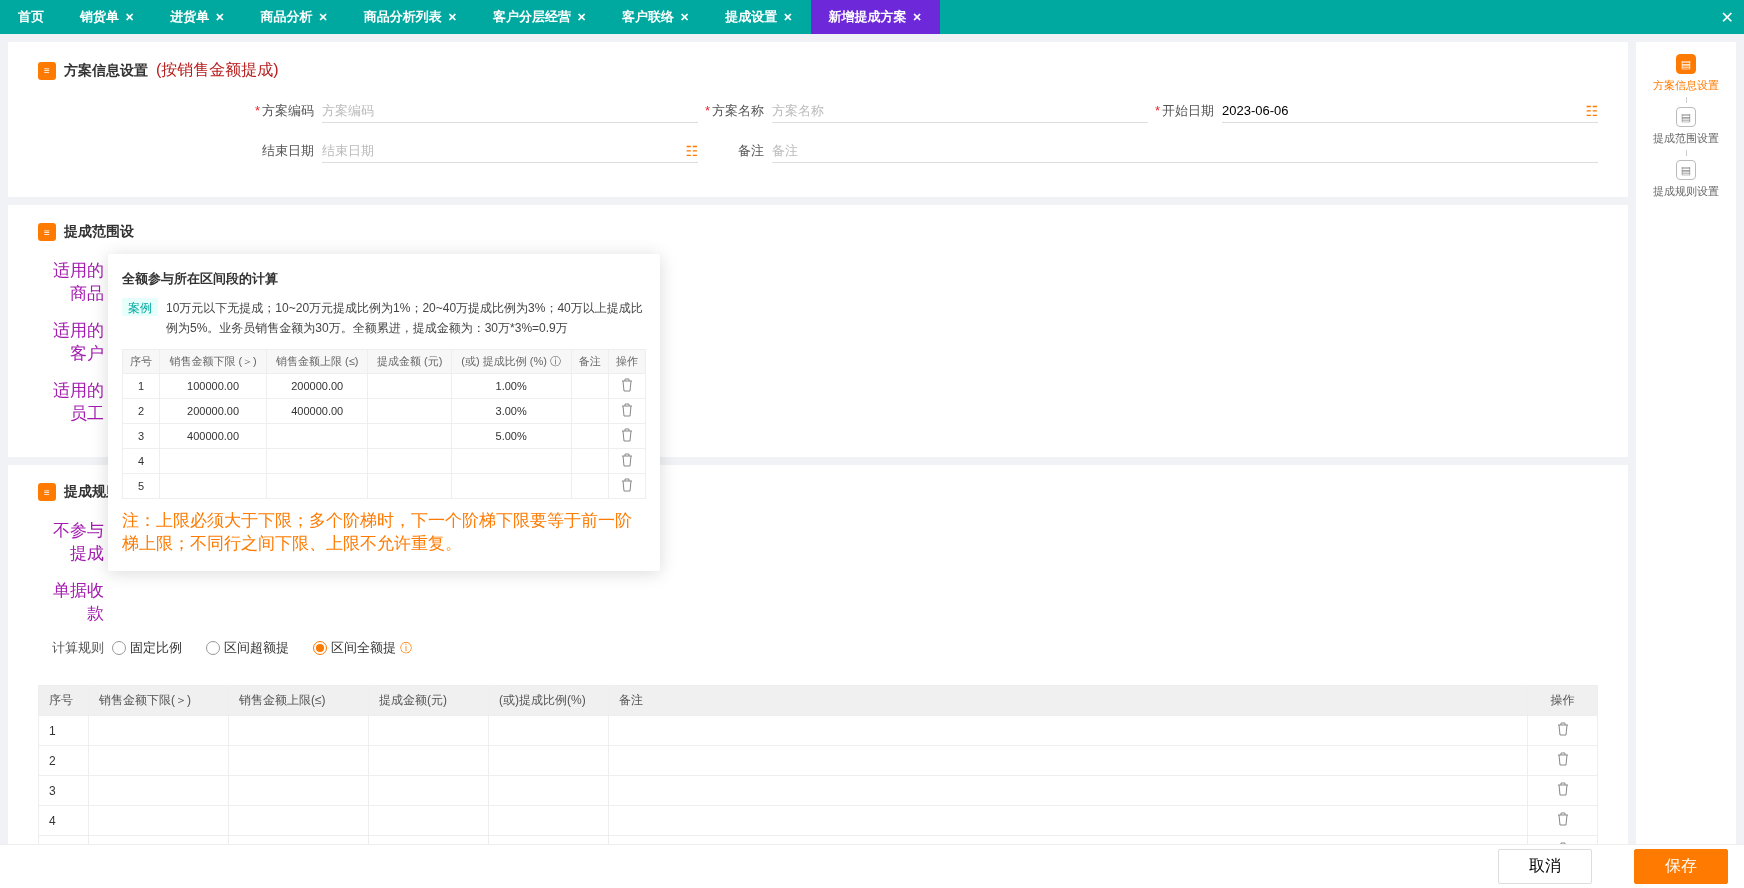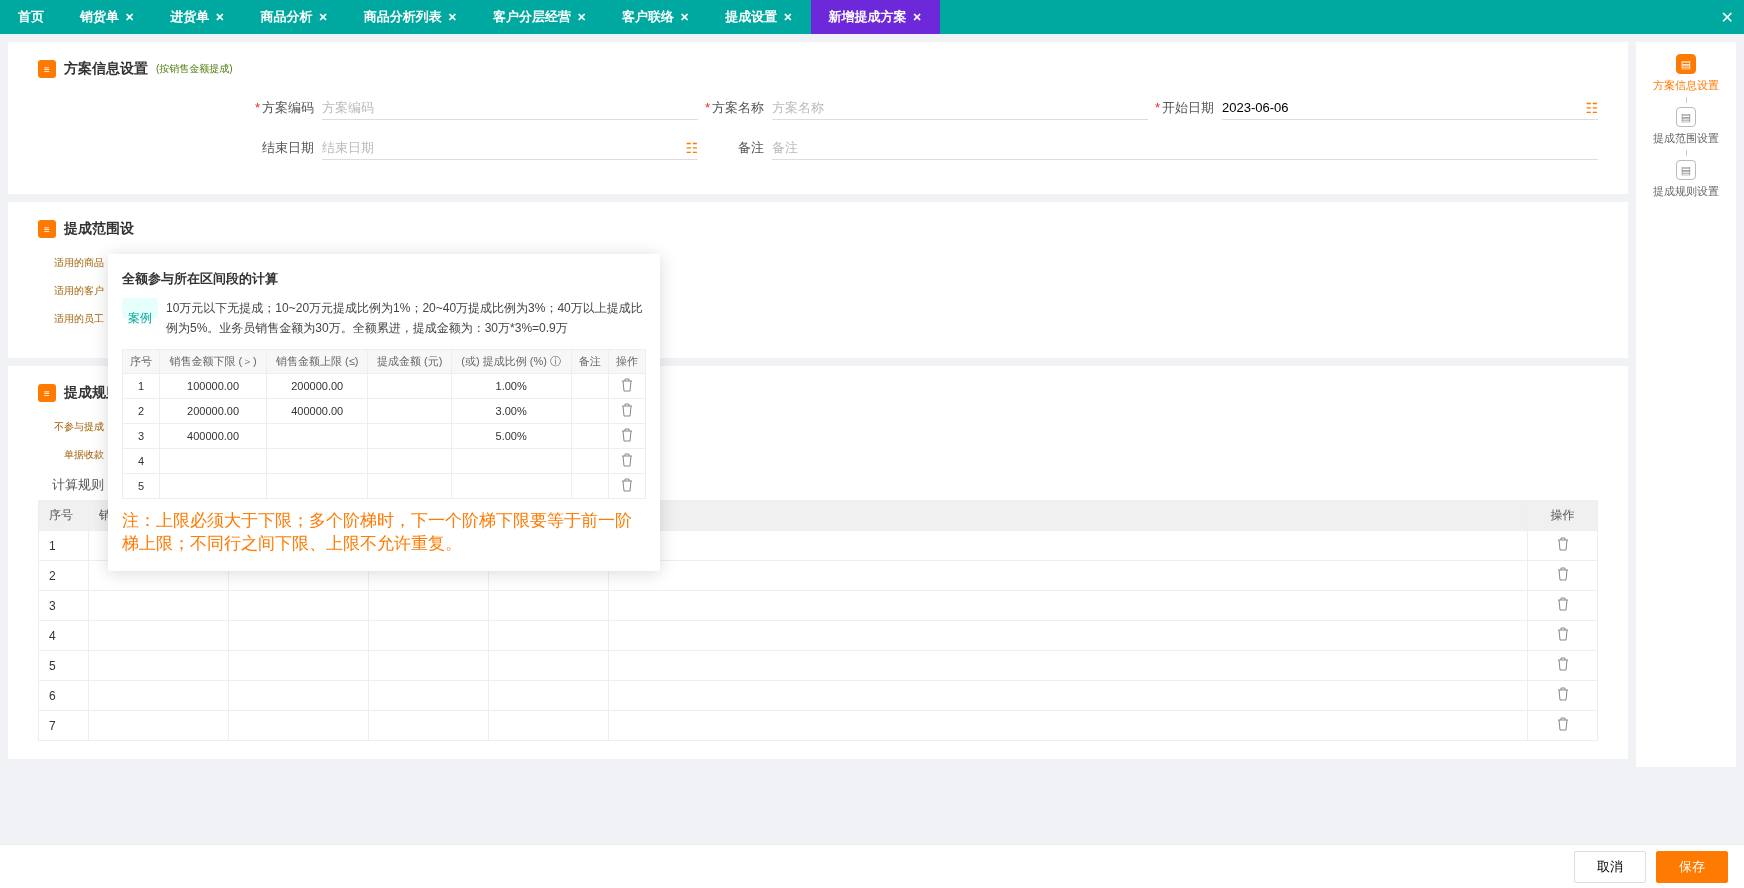--- a/index.html
+++ b/index.html
@@ -21,67 +21,67 @@
 .side-icon { width: 20px; height: 20px; border: 1px solid #bbb; border-radius: 4px; display: flex; align-items: center; justify-content: center; font-size: 11px; color: #888; }
 .side-icon.active { border-color: #ff7a00; background: #ff7a00; color: #fff; }
 .side-label { font-size: 11px; color: #666; text-align: center; }
 .side-label.active { color: #ff7a00; }
 .side-dash { width: 1px; height: 6px; border-left: 1px dashed #ccc; }
 
 .panel { background: #fff; margin-bottom: 8px; padding: 18px 30px; position: relative; }
 .panel-title { display: flex; align-items: center; gap: 8px; margin-bottom: 18px; }
 .panel-title .ico { width: 18px; height: 18px; background: #ff7a00; border-radius: 3px; display: flex; align-items: center; justify-content: center; color: #fff; font-size: 10px; }
 .panel-title .t { font-size: 14px; font-weight: bold; }
-.panel-title .sub { color: #4d7c0f; font-size: 10px; }
+.panel-title .sub { color: #b91c1c; font-size: 16px; }
 
 
 .form-grid { display: flex; flex-wrap: wrap; gap: 0; justify-content: flex-end; }
 .form-item { display: flex; align-items: center; margin-bottom: 16px; width: 450px; }
 .form-item .req { color: #f5222d; margin-right: 2px; }
 .form-item .lbl { width: 74px; text-align: right; color: #555; padding-right: 8px; font-size: 13px;}
 .form-item .inp-wrap { flex: 1; border-bottom: 1px solid #ddd; display: flex; align-items: center; }
 .form-item input { border: none; outline: none; width: 100%; padding: 4px 0; font-size: 13px; }
 .form-item input::placeholder { color: #bbb; }
 .form-item .inp-ico { color: #ff7a00; font-size: 14px; margin-left: 4px; }
 
 .scope-row { display: flex; align-items: center; margin-bottom: 14px; }
-.scope-row .lbl { width: 74px; text-align: right; color: #a16207; padding-right: 8px; font-size: 10px;}
-
-
-.radio-line { display: flex; align-items: center; margin-bottom: 6px; }
+.scope-row .lbl { width: 74px; text-align: right; color: #a21caf; padding-right: 8px; font-size: 17px;}
+
+
+.radio-line { display: flex; align-items: center; margin-bottom: 28px; }
 .radio-line .lbl { width: 74px; text-align: right; color: #555; padding-right: 8px; font-size: 13px;}
 .radio-opt { display: flex; align-items: center; margin-right: 24px; cursor: pointer; font-size: 13px;}
 .radio-dot { width: 14px; height: 14px; border: 1px solid #999; border-radius: 50%; margin-right: 4px; display: flex; align-items: center; justify-content: center; }
 .radio-dot.on { border-color: #ff7a00; }
 .radio-dot.on::after { content: ""; width: 8px; height: 8px; background: #ff7a00; border-radius: 50%; }
 .radio-opt .info { margin-left: 4px; color: #ff7a00; font-size: 12px; }
 
 
 .rule-table { width: 100%; border-collapse: collapse; }
 .rule-table th, .rule-table td { border: 1px solid #eee; padding: 6px 10px; font-size: 12px; text-align: left; height: 26px; }
 .rule-table thead th { background: #f0f0f0; color: #555; font-weight: normal; }
 .rule-table .op-col { width: 70px; text-align: center; }
 .del-ico { display: inline-block; width: 14px; height: 14px; color: #999; cursor: pointer; }
 
 
 .popover { position: absolute; top: 254px; left: 108px; width: 552px; background: #fff; box-shadow: 0 2px 18px rgba(0,0,0,0.15); padding: 16px 14px; border-radius: 2px; }
 .popover h4 { font-size: 13px; margin-bottom: 10px; }
 .popover .case-line { display: flex; gap: 8px; margin-bottom: 10px; font-size: 12px; color: #444; line-height: 1.7; }
-.popover .case-badge { background: #e6fffb; color: #00a9a0; padding: 10px 6px; border-radius: 2px; height: 18px; flex-shrink: 0; }
+.popover .case-badge { background: #e6fffb; color: #00a9a0; padding: 0 6px; border-radius: 2px; height: 18px; flex-shrink: 0; }
 .pop-table { width: 100%; border-collapse: collapse; margin-top: 4px; }
 .pop-table th, .pop-table td { border: 1px solid #eee; padding: 4px 6px; font-size: 11px; }
 .pop-table thead th { background: #f7f7f7; color: #666; font-weight: normal; text-align: center; }
 .pop-table td { text-align: center; }
 .pop-table td.idx { text-align: center; }
 .pop-table td.op { text-align: center; }
 .pop-note { color: #ff7a00; font-size: 17px; margin-top: 10px; }
 
 
 .footer { position: fixed; bottom: 0; left: 0; right: 0; height: 44px; background: #fff; border-top: 1px solid #eee; display: flex; justify-content: flex-end; align-items: center; padding: 0 16px; gap: 10px; }
-.btn { padding: 6px 22px; font-size: 13px; border-radius: 2px; cursor: pointer; border: 1px solid #ddd; background: #fff; }
+.btn { padding: 6px 30px; font-size: 16px; border-radius: 2px; cursor: pointer; border: 1px solid #ddd; background: #fff; margin-left: 32px; }
 .btn.primary { background: #ff7a00; color: #fff; border-color: #ff7a00; }
 
 body { padding-bottom: 52px; }
 
 svg.trash { width: 12px; height: 14px; stroke: #888; fill: none; stroke-width: 1; }
 </style>
 </head>
 <body>
 
 <div class="tabbar">

